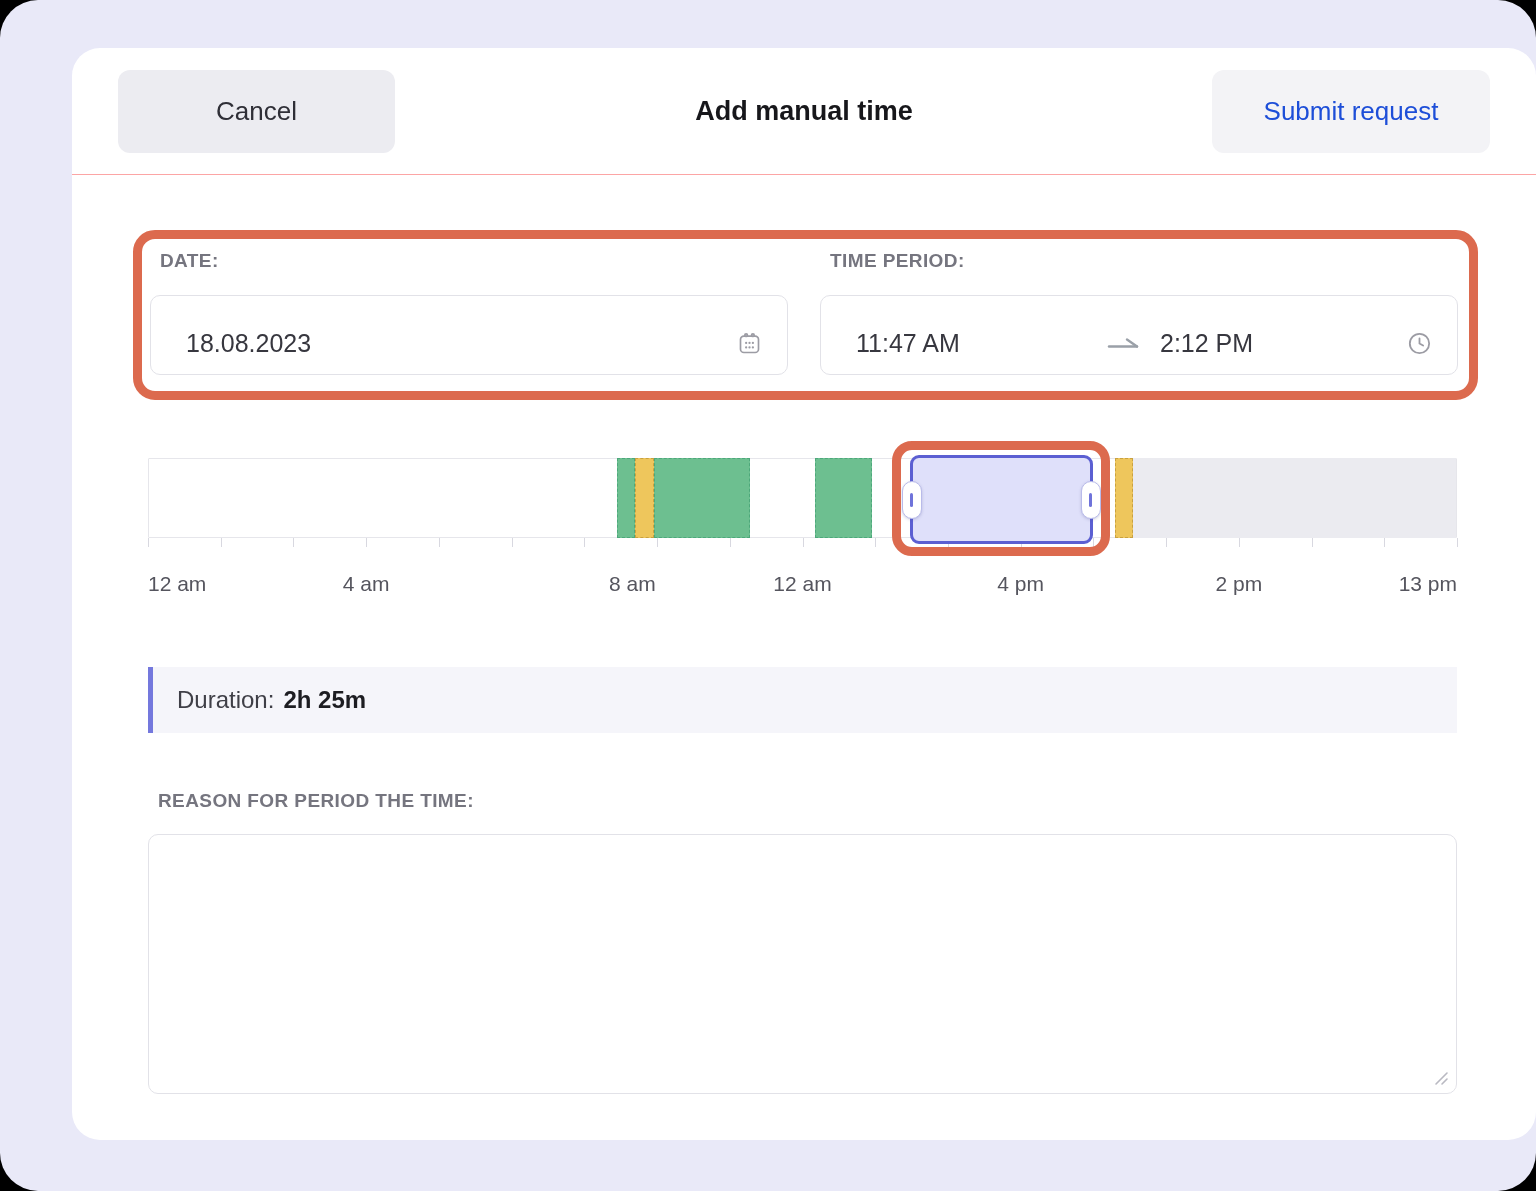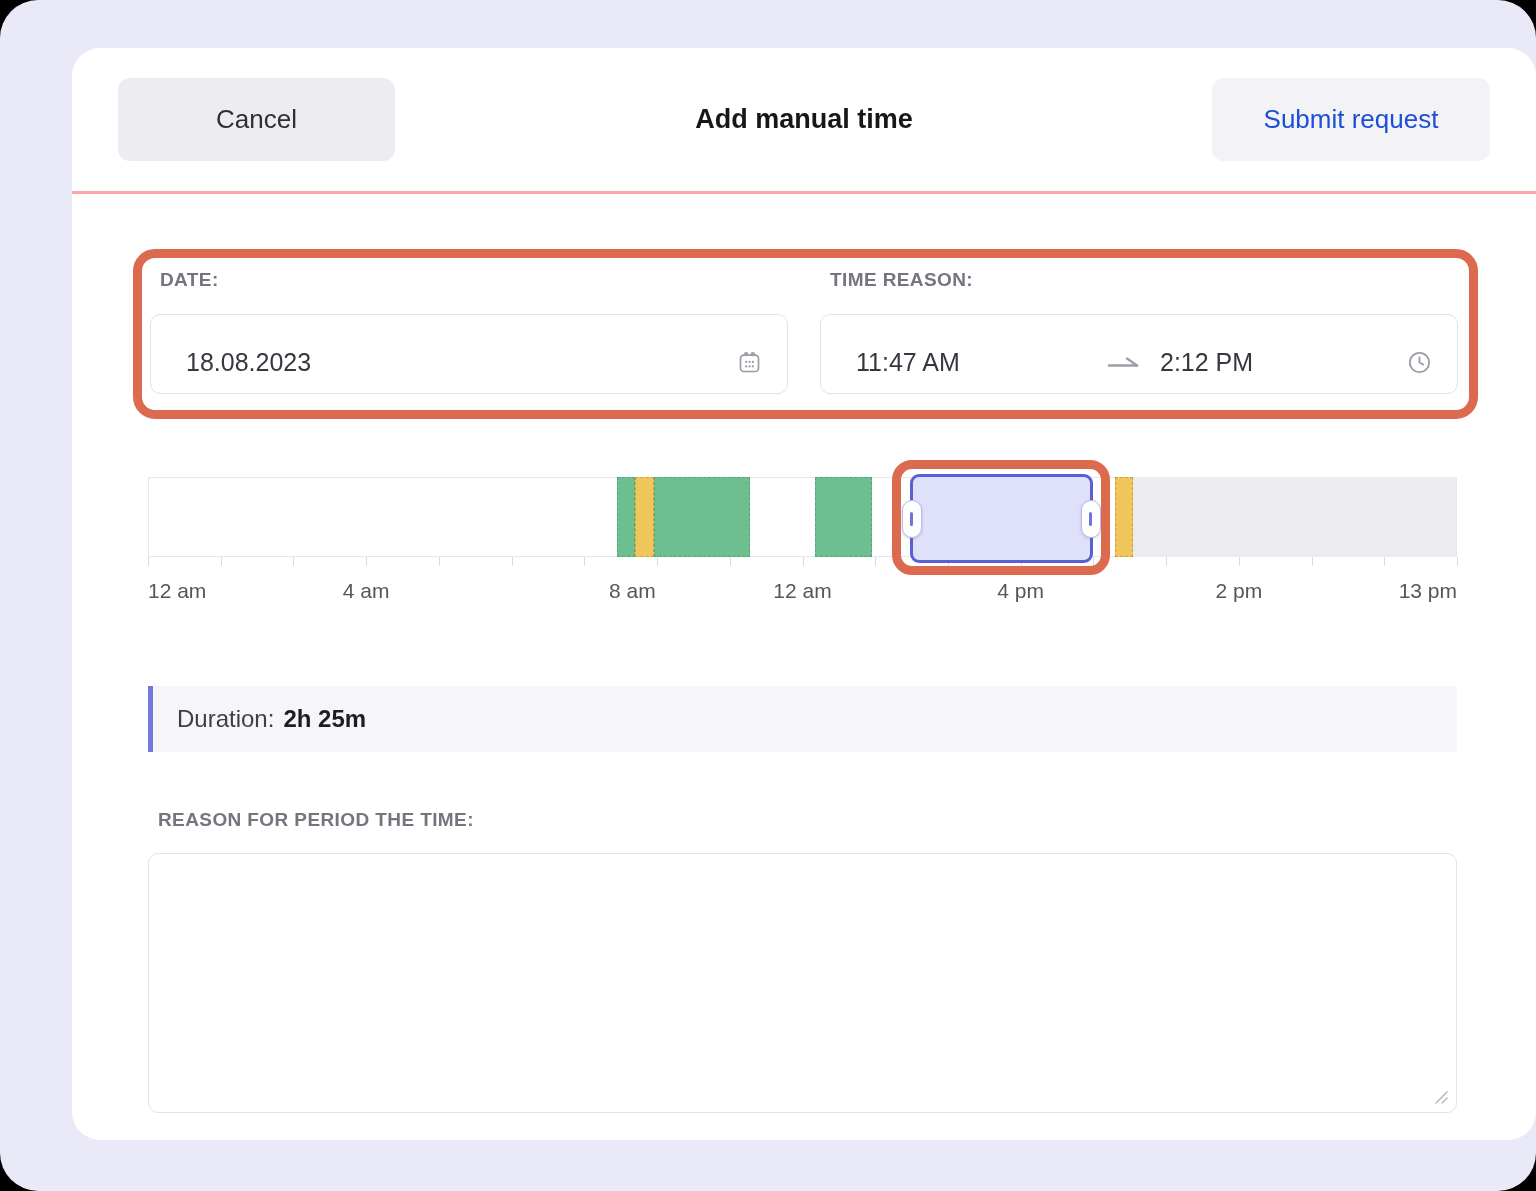--- a/index.html
+++ b/index.html
@@ -10,22 +10,22 @@
     position:relative; width:1536px; height:1191px;
     background:#e9e9f8; border-radius:38px; overflow:hidden;
   }
   .modal{
     position:absolute; left:72px; top:48px; width:1464px; height:1092px;
     background:#fff; border-radius:28px;
   }
 
   
   .modal-header{
-    position:relative; height:146px; display:flex; align-items:center;
-    padding:0 46px; border-bottom:3px solid #fca5a5;
+    position:relative; height:127px; display:flex; align-items:center;
+    padding:0 46px; border-bottom:1px solid #fca5a5;
   }
   .btn{
     height:83px; border:none; border-radius:12px; font-size:26px;
     font-family:inherit; cursor:pointer; padding:0 48px;
   }
   .btn-cancel{ background:#ececf1; color:#2f2f37; width:277px; }
   .btn-submit{ background:#f3f3f6; color:#1d4ed8; width:278px; margin-left:auto; cursor:default; }
   .modal-title{
     position:absolute; left:0; right:0; text-align:center;
     font-size:27px; font-weight:700; color:#17171b; pointer-events:none;
@@ -76,21 +76,21 @@
   .handle-left{ left:-1px; } .handle-right{ left:calc(100% + 1px); }
   .handle .grip{ width:2.5px; height:14px; background:#6f73da; border-radius:2px; }
   .selection-annotation{
     position:absolute; left:56.85%; width:218px; top:-18px; height:115px;
     border:9px solid #dc6a4e; border-radius:20px; z-index:4; pointer-events:none;
   }
   .ticks{ position:relative; height:10px; }
   .tick{ position:absolute; top:0; width:1px; height:9px; background:#d8d8e0; }
   .axis-labels{ position:relative; height:30px; margin-top:8px; }
   .axis-label{
-    position:absolute; top:4px; font-size:21px; color:#55555e;
+    position:absolute; top:16px; font-size:21px; color:#55555e;
     transform:translateX(-50%); white-space:nowrap;
   }
   .axis-label.first{ transform:translateX(0); }
   .axis-label.last{ transform:translateX(-100%); }
 
   
   .duration-row{
     margin-top:81px; height:66px; background:#f5f5fa;
     border-left:5px solid #7478dd; display:flex; align-items:center;
     padding-left:24px; font-size:24px; color:#3f3f47;
@@ -145,21 +145,21 @@
                   <circle cx="9" cy="15.5" r="1"></circle>
                     <circle cx="12" cy="15.5" r="1"></circle>
                     <circle cx="15" cy="15.5" r="1"></circle>
                 </g>
               </svg>
             </span>
           </div>
         </div>
 
         <div class="field-col">
-          <span class="field-label">TIME REASON:</span>
+          <span class="field-label">TIME PERIOD:</span>
           <div class="field-box">
             <span class="time-start">11:47 AM</span>
             <span>
               <svg width="36" height="18" viewBox="0 0 36 18" fill="none" stroke="#9aa0a8" stroke-width="2.4" stroke-linecap="round">
                 <path d="M3 12.5 H31"></path>
                   <path d="M21 5.5 L31 12.5"></path>
               </svg>
             </span>
             <span class="time-end">2:12 PM</span>
             <span class="trail-icon">

